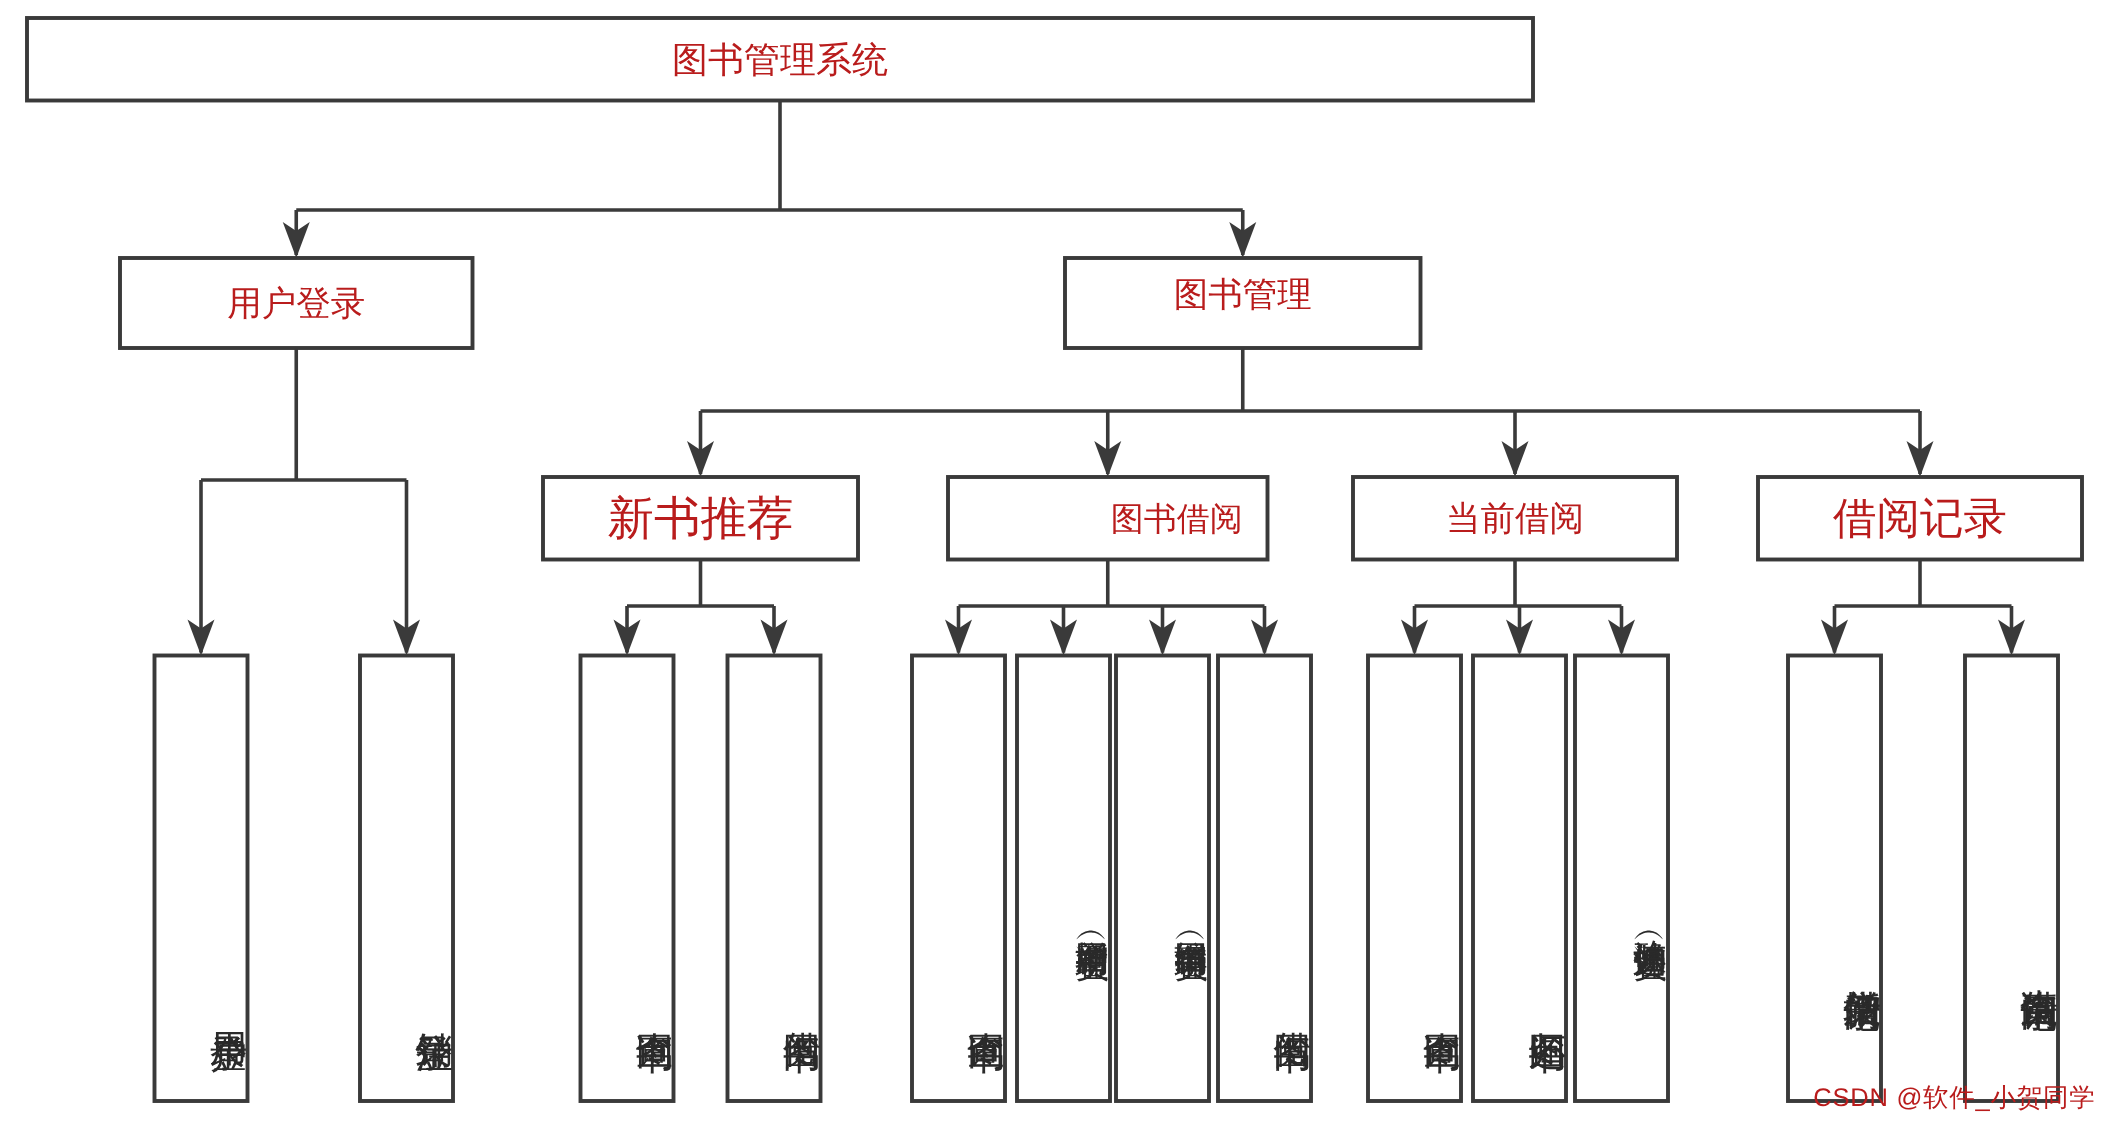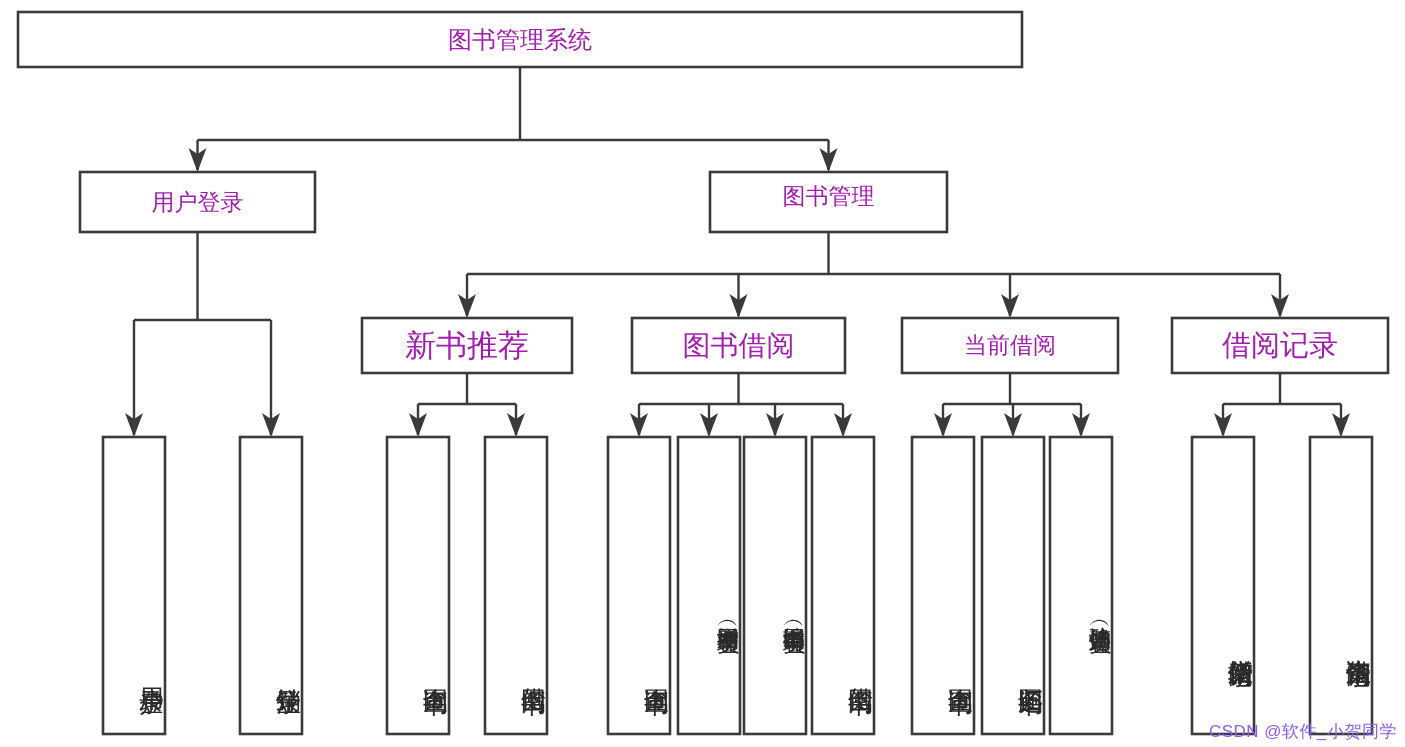--- a/index.html
+++ b/index.html
@@ -53,34 +53,34 @@
     white-space: nowrap;
     letter-spacing: 1px;
     display: flex;
     align-items: flex-start;
     justify-content: center;
     pointer-events: none;
   }
   .hlabel {
     position: absolute;
     font-family: "Liberation Sans", "DejaVu Sans", sans-serif;
-    color: #a21caf;
+    color: #b91c1c;
     display: flex;
     align-items: center;
     justify-content: center;
     white-space: nowrap;
     pointer-events: none;
   }
   .watermark {
     position: absolute;
     right: 8px;
     bottom: 4px;
     font-family: "Liberation Sans", "DejaVu Sans", sans-serif;
     font-size: 17px;
-    color: #8b5cf6;
+    color: #b91c1c;
     letter-spacing: 0.5px;
     white-space: nowrap;
   }
 </style>
 </head>
 <body>
 
 <div id="diagram-root">
 
   <svg class="diagram-canvas" viewBox="0 0 1405 747">
@@ -166,21 +166,21 @@
         <rect x="1192" y="437" width="62" height="297" class="node-box"></rect>
         <rect x="1310" y="437" width="62" height="297" class="node-box"></rect>
       </g>
   </svg>
 
   <div id="labels-layer">
       <div class="hlabel" style="left: 18px; top: 12px; width: 1004px; height: 55px; font-size: 24px;">图书管理系统</div>
       <div class="hlabel" style="left: 80px; top: 172px; width: 235px; height: 60px; font-size: 23px;">用户登录</div>
       <div class="hlabel" style="left: 710px; top: 172px; width: 237px; height: 48px; font-size: 23px;">图书管理</div>
       <div class="hlabel" style="left: 362px; top: 318px; width: 210px; height: 55px; font-size: 31px;">新书推荐</div>
-      <div class="hlabel" style="left: 632px; top: 318px; width: 213px; height: 55px; font-size: 28px;">图书借阅</div>
+      <div class="hlabel" style="left: 632px; top: 318px; width: 213px; height: 55px; font-size: 22px; padding-left: 46px;">图书借阅</div>
       <div class="hlabel" style="left: 902px; top: 318px; width: 216px; height: 55px; font-size: 23px;">当前借阅</div>
       <div class="hlabel" style="left: 1172px; top: 318px; width: 216px; height: 55px; font-size: 29px;">借阅记录</div>
       <div class="vlabel" style="left: 103px; top: 445px; width: 62px; height: 281px; font-size: 25px; padding-top: 84.5px;">用户登录</div>
       <div class="vlabel" style="left: 240px; top: 445px; width: 62px; height: 281px; font-size: 25px; padding-top: 84.5px;">注销登录</div>
       <div class="vlabel" style="left: 387px; top: 445px; width: 62px; height: 281px; font-size: 25px; padding-top: 84.5px;">查询图书</div>
       <div class="vlabel" style="left: 485px; top: 445px; width: 62px; height: 281px; font-size: 25px; padding-top: 84.5px;">借阅图书</div>
       <div class="vlabel" style="left: 608px; top: 445px; width: 62px; height: 281px; font-size: 25px; padding-top: 84.5px;">查询图书</div>
       <div class="vlabel" style="left: 678px; top: 445px; width: 62px; height: 281px; font-size: 22px; padding-top: 28px;">新增图书（管理员）</div>
       <div class="vlabel" style="left: 744px; top: 445px; width: 62px; height: 281px; font-size: 22px; padding-top: 28px;">编辑图书（管理员）</div>
       <div class="vlabel" style="left: 812px; top: 445px; width: 62px; height: 281px; font-size: 25px; padding-top: 84.5px;">借阅图书</div>

